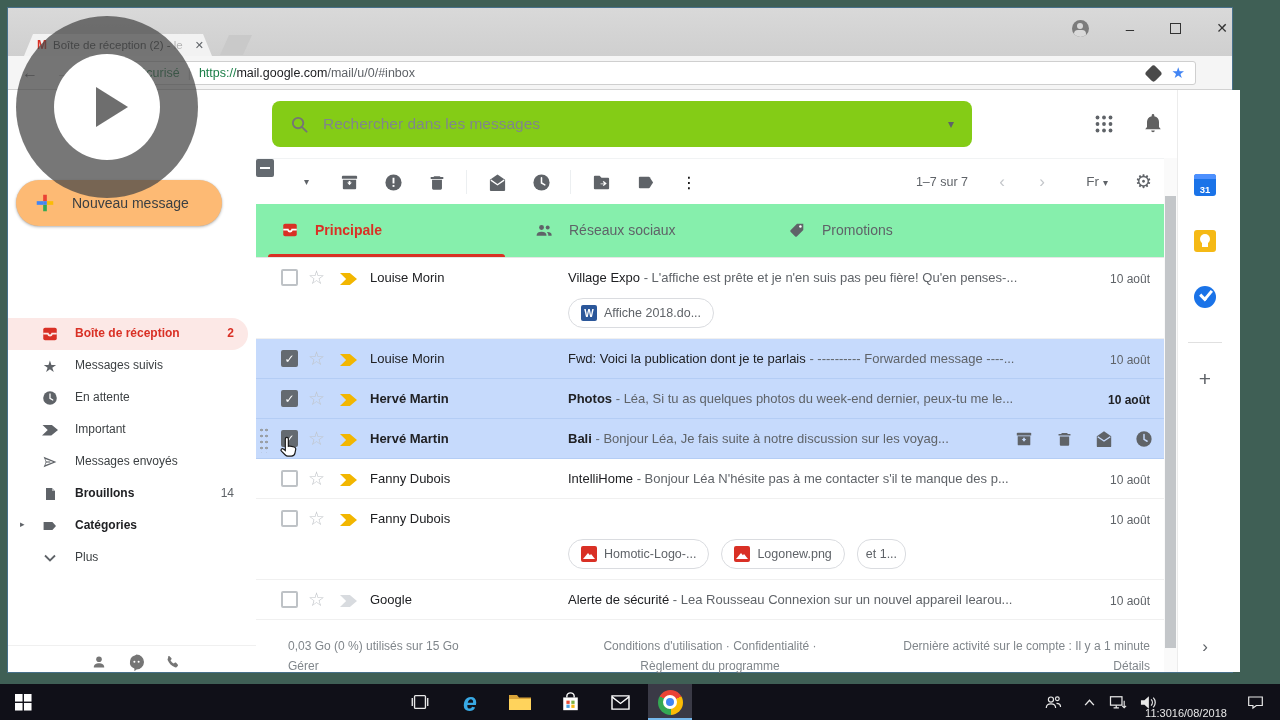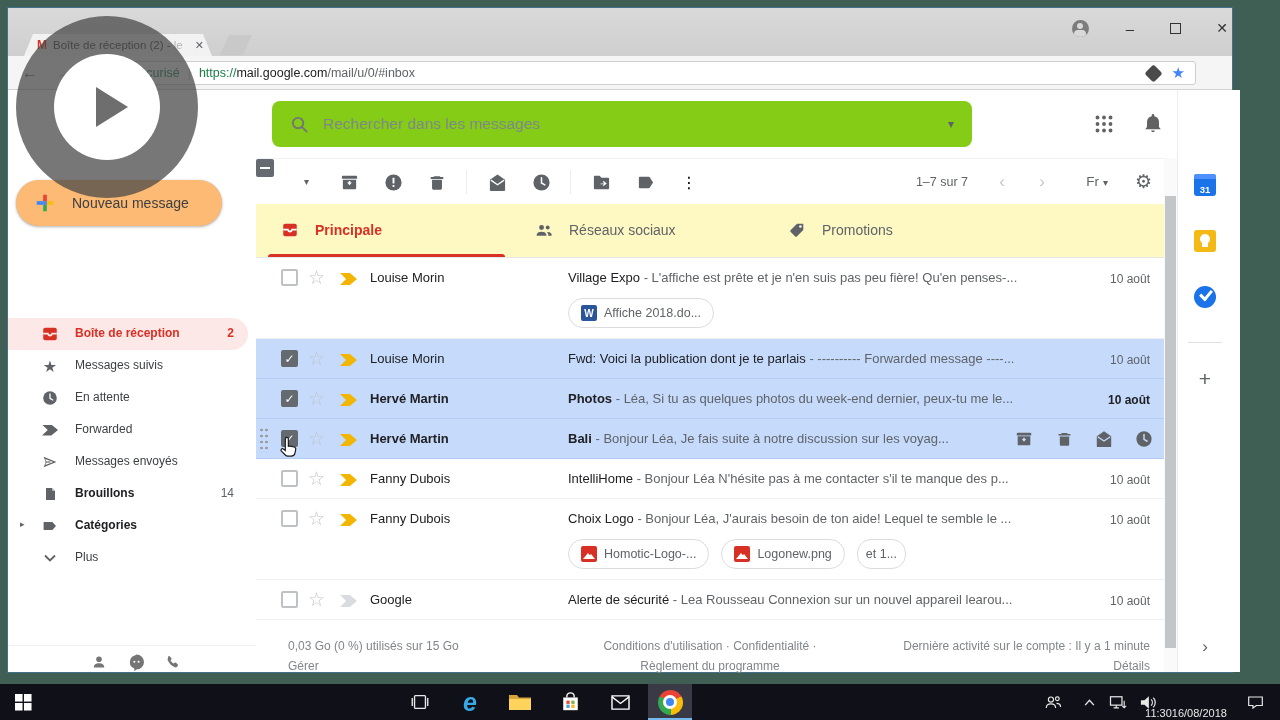--- a/index.html
+++ b/index.html
@@ -61,21 +61,21 @@
   #tb-cb i{display:block;width:10px;height:2px;background:#fff}
   #tb-cb-caret{position:absolute;left:48px;top:17px;color:#5f6368;font-size:10px}
   .tbsep{position:absolute;top:11px;width:1px;height:24px;background:#eceff1}
   #tb-pg{position:absolute;right:196px;top:16px;font-size:12.5px;color:#5f6368}
   .pgchev{position:absolute;top:12px;width:20px;height:22px;display:flex;align-items:center;justify-content:center;color:#c3c6ca;font-size:17px}
   #tb-lang{position:absolute;right:56px;top:15px;font-size:13.5px;color:#5f6368}
   #tb-lang .caret{font-size:10px;margin-left:4px}
   #tb-gear{position:absolute;right:12px;top:11px;font-size:19px;color:#5f6368}
 
   
-  #cattabs{position:absolute;left:248px;top:196px;width:908px;height:54px;background:#fef9c3;border-bottom:1px solid #e6e6e6}
+  #cattabs{position:absolute;left:248px;top:196px;width:908px;height:54px;background:#86efac;border-bottom:1px solid #e6e6e6}
   .cattab-label{position:absolute;top:18px;font-size:14px;color:#5f6368}
   .cattab-ico{position:absolute;top:17px;width:18px;height:18px}
   #cat-underline{position:absolute;left:12px;bottom:0;width:237px;height:3px;background:#d93025;border-radius:3px 3px 0 0}
   #cat1-label{left:59px;color:#d93025;font-weight:700}
 
   
   #list{position:absolute;left:248px;top:250px;width:908px}
   .row{position:absolute;left:0;width:908px;border-bottom:1px solid #f0f0f0;background:#fff}
   .row.sel{background:#c6dafc;border-bottom:1px solid #b4cdf5}
   .cb{position:absolute;left:25px;top:11px;width:17px;height:17px;border:2px solid #bec2c6;border-radius:2px;background:#fff}
@@ -406,21 +406,20 @@
         <span class="sender">Fanny Dubois</span>
         <span class="mainline"><span class="subj">IntelliHome</span> <span>- Bonjour Léa N'hésite pas à me contacter s'il te manque des p...</span></span>
         <span class="date">10 août</span>
       </div>
 
       <div class="row" style="top:241px;height:81px">
         <span class="cb"></span>
         <span class="star">☆</span>
         <span class="imp"></span>
         <span class="sender">Fanny Dubois</span>
-        <span class="mainline"><span class="subj">Choix Logo</span> <span>- Bonjour Léa, J'aurais besoin de ton aide! Lequel te semble le ...</span></span>
         <span class="date">10 août</span>
         <div class="chips">
           <span class="chip">
               <span class="ibadge"></span>
               <span>Homotic-Logo-...</span>
             </span>
           <span class="chip">
               <span class="ibadge"></span>
               <span>Logonew.png</span>
             </span>
@@ -484,21 +483,21 @@
               <circle cx="10" cy="10" r="8.5" fill="#5f6368"></circle>
               <path d="M10 5v5.5l3.5 2" stroke="#fff" stroke-width="1.6" fill="none" stroke-linecap="round"></path>
             </svg>
           </span>
         <span class="slbl">En attente</span>
       </div>
       <div class="sitem" style="top:324px">
         <span class="sico">
             <span style="display:block;width:16px;height:11px;background:#5f6368;clip-path:polygon(0 0,58% 0,100% 50%,58% 100%,0 100%,36% 50%)"></span>
           </span>
-        <span class="slbl">Forwarded</span>
+        <span class="slbl">Important</span>
       </div>
       <div class="sitem" style="top:356px">
         <span class="sico">
             <svg width="16" height="16" viewBox="0 0 20 20" fill="#5f6368">
               <path d="M2 3.5L18 10 2 16.5l2.8-6.5L2 3.5zm3.7 6.5l-1.6 3.8L14 10 4.1 6.2l1.6 3.8z" fill-rule="evenodd"></path>
               <path d="M4.5 10h6" stroke="#5f6368" stroke-width="1.4"></path>
             </svg>
           </span>
         <span class="slbl">Messages envoyés</span>
       </div>

